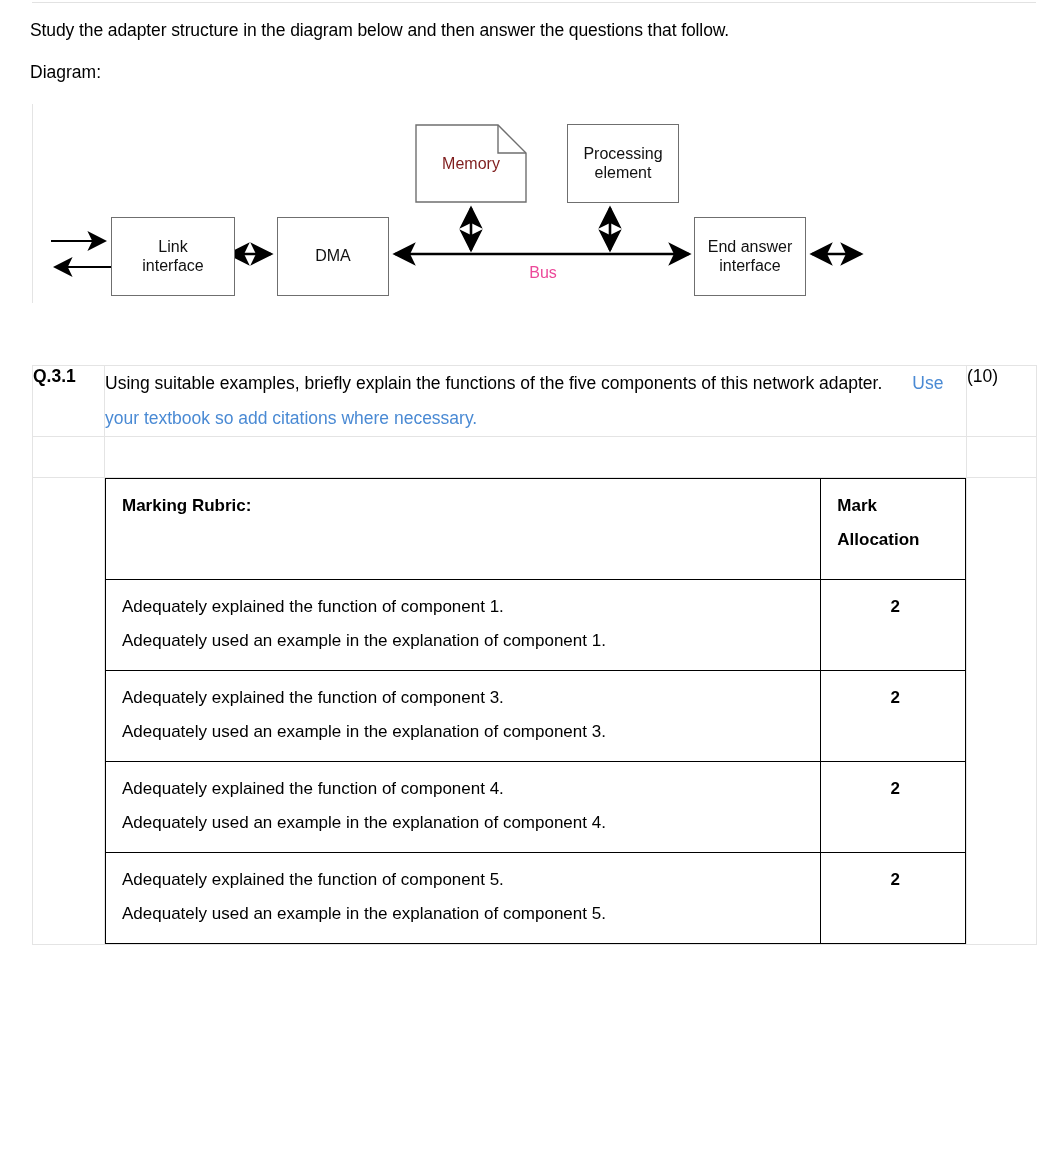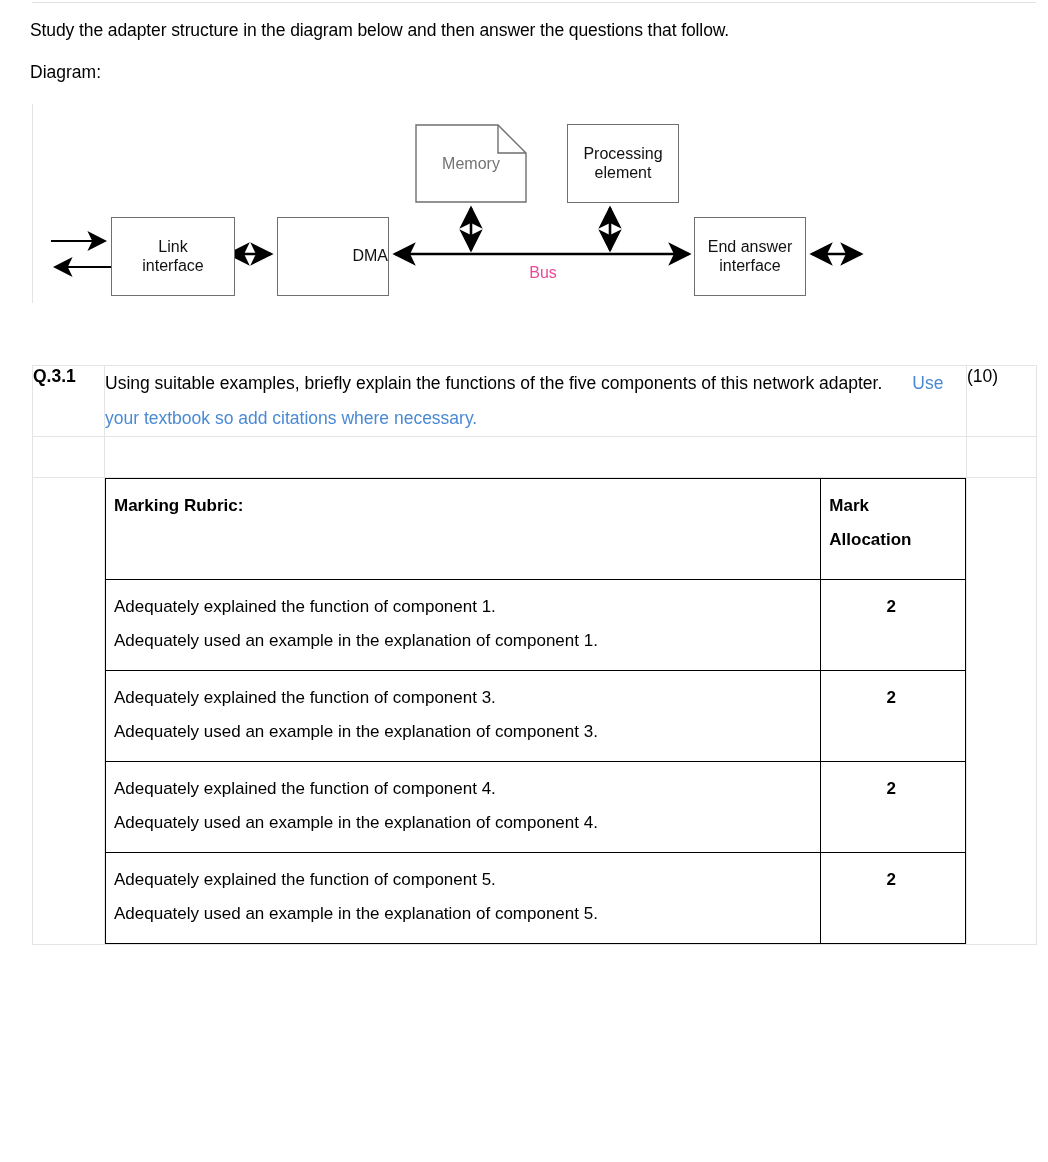--- a/index.html
+++ b/index.html
@@ -68,21 +68,21 @@
     display: flex;
     align-items: center;
     justify-content: center;
     text-align: center;
     font-size: 16px;
     line-height: 1.18;
     color: #111;
     font-family: "Liberation Sans", sans-serif;
   }
   #box-link      { left: 78px;  top: 113px; width: 124px; height: 79px; }
-  #box-dma       { left: 244px; top: 113px; width: 112px; height: 79px; justify-content: flex-end; }
+  #box-dma       { left: 244px; top: 113px; width: 112px; height: 79px; }
   #box-endsys    { left: 661px; top: 113px; width: 112px; height: 79px; }
   #box-proc      { left: 534px; top: 20px;  width: 112px; height: 79px; }
 
   
   #box-memory-wrap {
     position: absolute;
     left: 382px;
     top: 20px;
     width: 112px;
     height: 79px;
@@ -90,21 +90,21 @@
   #box-memory-label {
     position: absolute;
     left: 382px;
     top: 20px;
     width: 112px;
     height: 79px;
     display: flex;
     align-items: center;
     justify-content: center;
     font-size: 16px;
-    color: #737373;
+    color: #7f1d1d;
   }
 
   #bus-label {
     position: absolute;
     left: 470px;
     top: 160px;
     width: 80px;
     text-align: center;
     font-size: 16px;
     color: #ec4899;
@@ -153,21 +153,21 @@
   #rubric-cell { padding: 7px 34px 12px 14px; }
   #rubric {
     width: 100%;
     border-collapse: collapse;
     table-layout: fixed;
   }
   #rubric td {
     border: 1.6px solid #000000;
     vertical-align: top;
     font-size: 17px;
-    padding: 10px 12px 12px 8px;
+    padding: 10px 12px 12px 16px;
     line-height: 2.0;
   }
   .rub-desc  { width: 712px; }
   .rub-mark  { width: 144px; text-align: center; font-weight: bold; }
   .rub-head  { font-weight: bold; }
   #rubric td.rub-head-desc { height: 78px; }
   .rub-total td { }
 </style>
 </head>
 <body>

